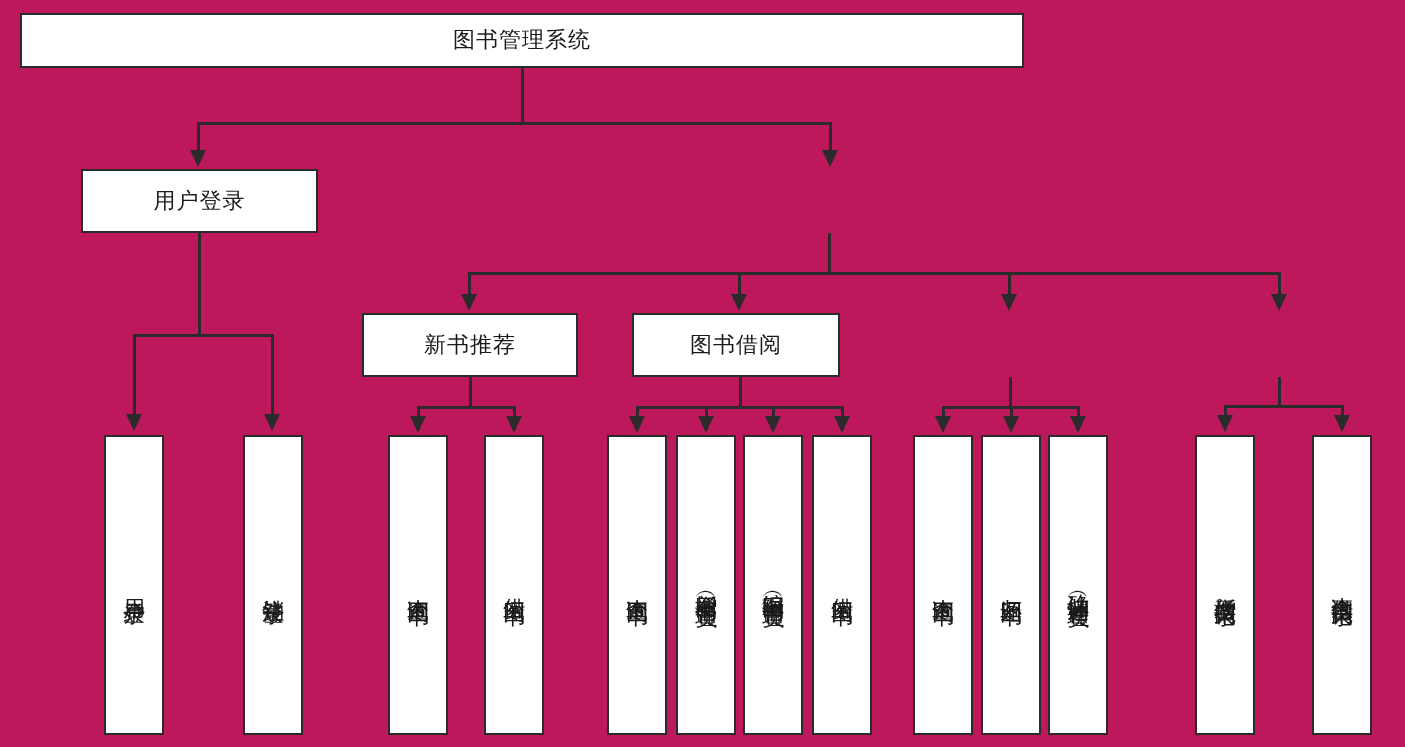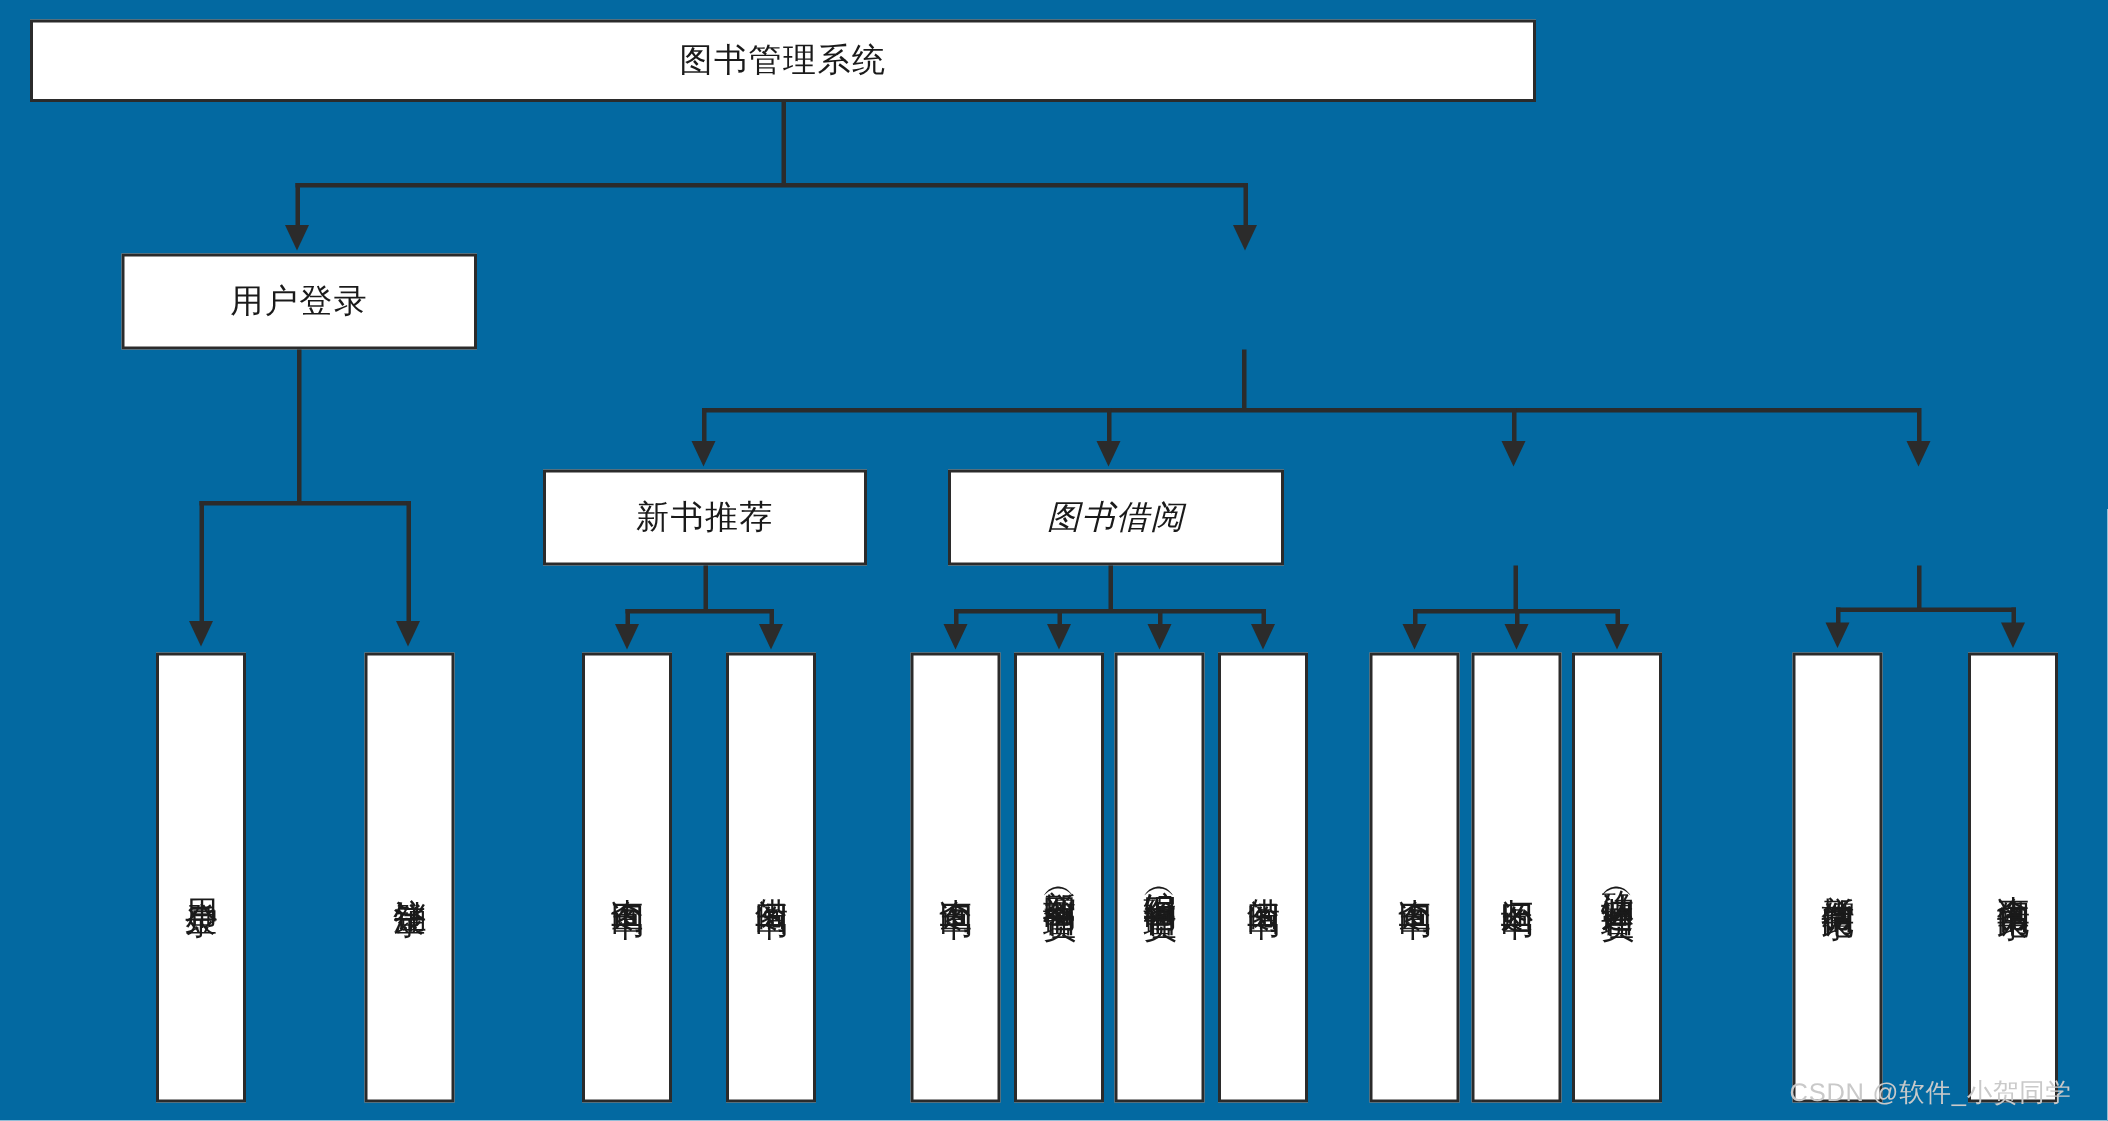--- a/index.html
+++ b/index.html
@@ -4,21 +4,21 @@
 <style>
   html, body {
     margin: 0;
     padding: 0;
     background: #ffffff;
   }
   #canvas {
     position: relative;
     width: 1405px;
     height: 747px;
-    background: #0369a1;
+    background: #be185d;
     font-family: "Liberation Sans", "DejaVu Sans", sans-serif;
     overflow: hidden;
   }
   .node {
     position: absolute;
     box-sizing: border-box;
     border: 2.5px solid #2b2b2b;
     background: #ffffff;
     display: flex;
     align-items: center;
@@ -107,21 +107,21 @@
   <div class="line vline" style="left:738px; top:272px; width:2.5px; height:24px;"></div>
   <div class="arrow" style="left:731px; top:294px;"></div>
   <div class="line vline" style="left:1008px; top:272px; width:2.5px; height:24px;"></div>
   <div class="arrow" style="left:1001px; top:294px;"></div>
   <div class="line vline" style="left:1278px; top:272px; width:2.5px; height:24px;"></div>
   <div class="arrow" style="left:1271px; top:294px;"></div>
 
   <div class="node node-h" style="left:362px; top:313px; width:216px; height:64px;">
     <span>新书推荐</span>
   </div>
-  <div class="node node-h" style="left:632px; top:313px; width:224px; height:64px;font-style:italic;">
+  <div class="node node-h" style="left:632px; top:313px; width:208px; height:64px;">
     <span>图书借阅</span>
   </div>
 
   <div class="line vline" style="left:469px; top:377px; width:2.5px; height:31px;"></div>
   <div class="line hline" style="left:417px; top:406px; width:98px; height:2.5px;"></div>
   <div class="line vline" style="left:417px; top:406px; width:2.5px; height:12px;"></div>
   <div class="arrow" style="left:410px; top:416px;"></div>
   <div class="line vline" style="left:513px; top:406px; width:2.5px; height:12px;"></div>
   <div class="arrow" style="left:506px; top:416px;"></div>
 
@@ -189,17 +189,14 @@
     <span class="vtext">确认归还（管理员）</span>
   </div>
 
   <div class="node node-v" style="left:1195px; top:435px; width:60px; height:300px;">
     <span class="vtext">新增借阅记录</span>
   </div>
   <div class="node node-v" style="left:1312px; top:435px; width:60px; height:300px;">
     <span class="vtext">查询借阅记录</span>
   </div>
 
-  <div id="watermark" style="left:1193px; top:717px;">
-    <span>CSDN @软件_小贺同学</span>
-  </div>
 
 </div>
 
 </body></html>

